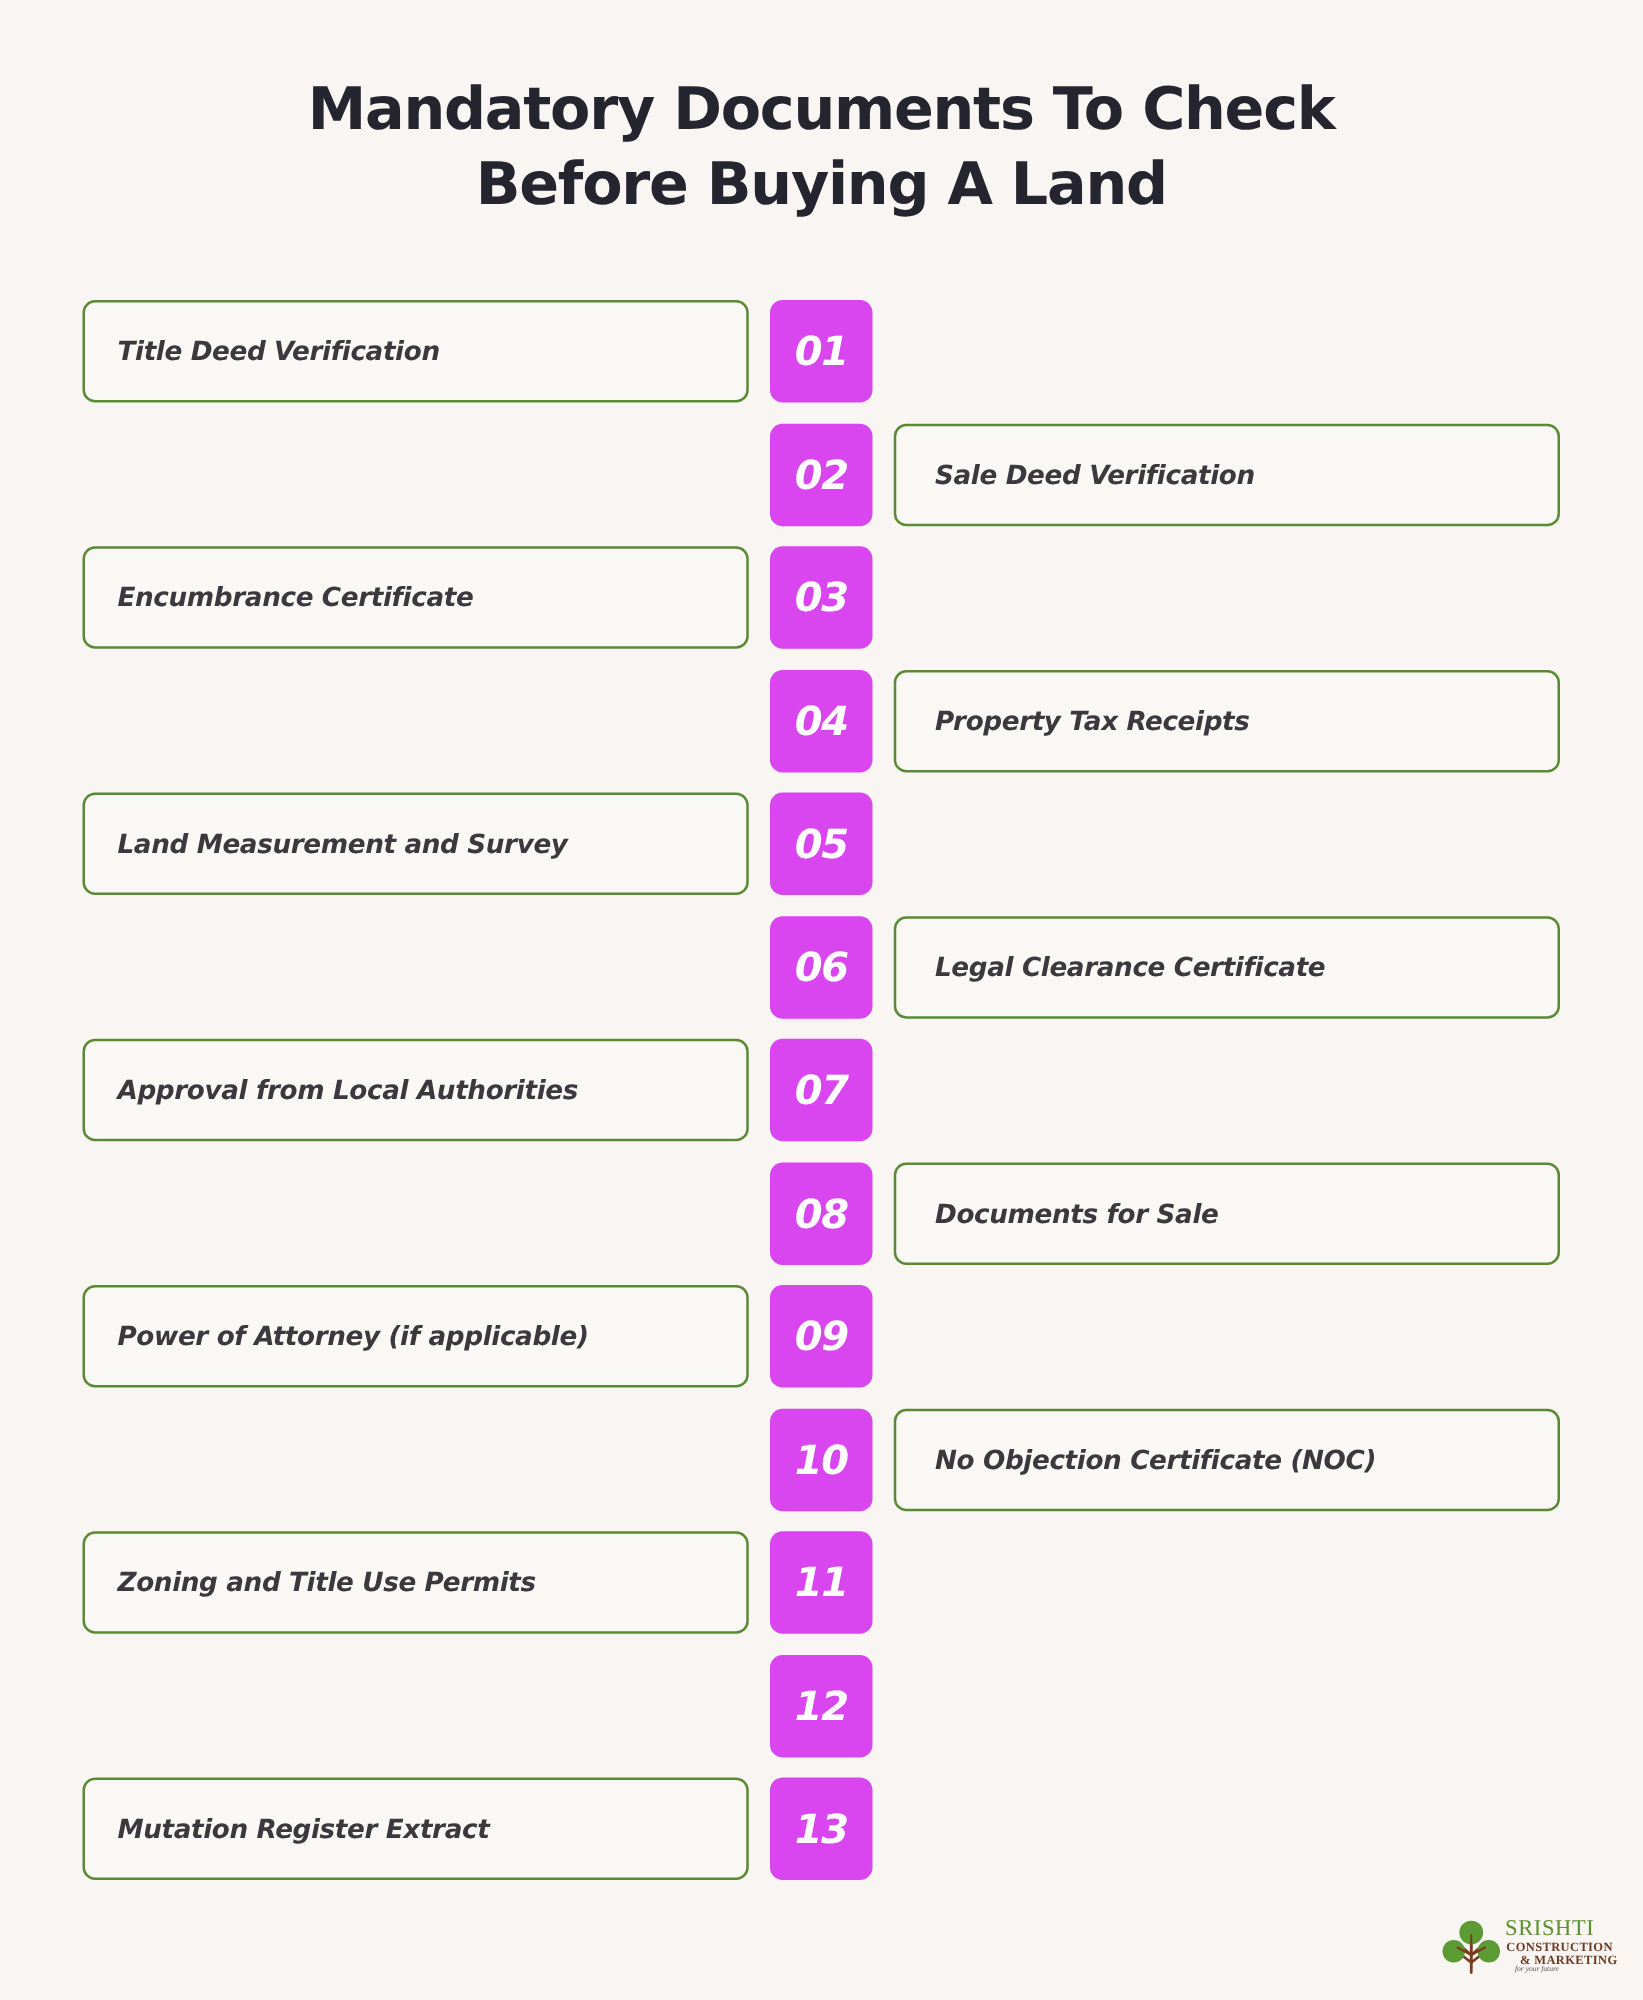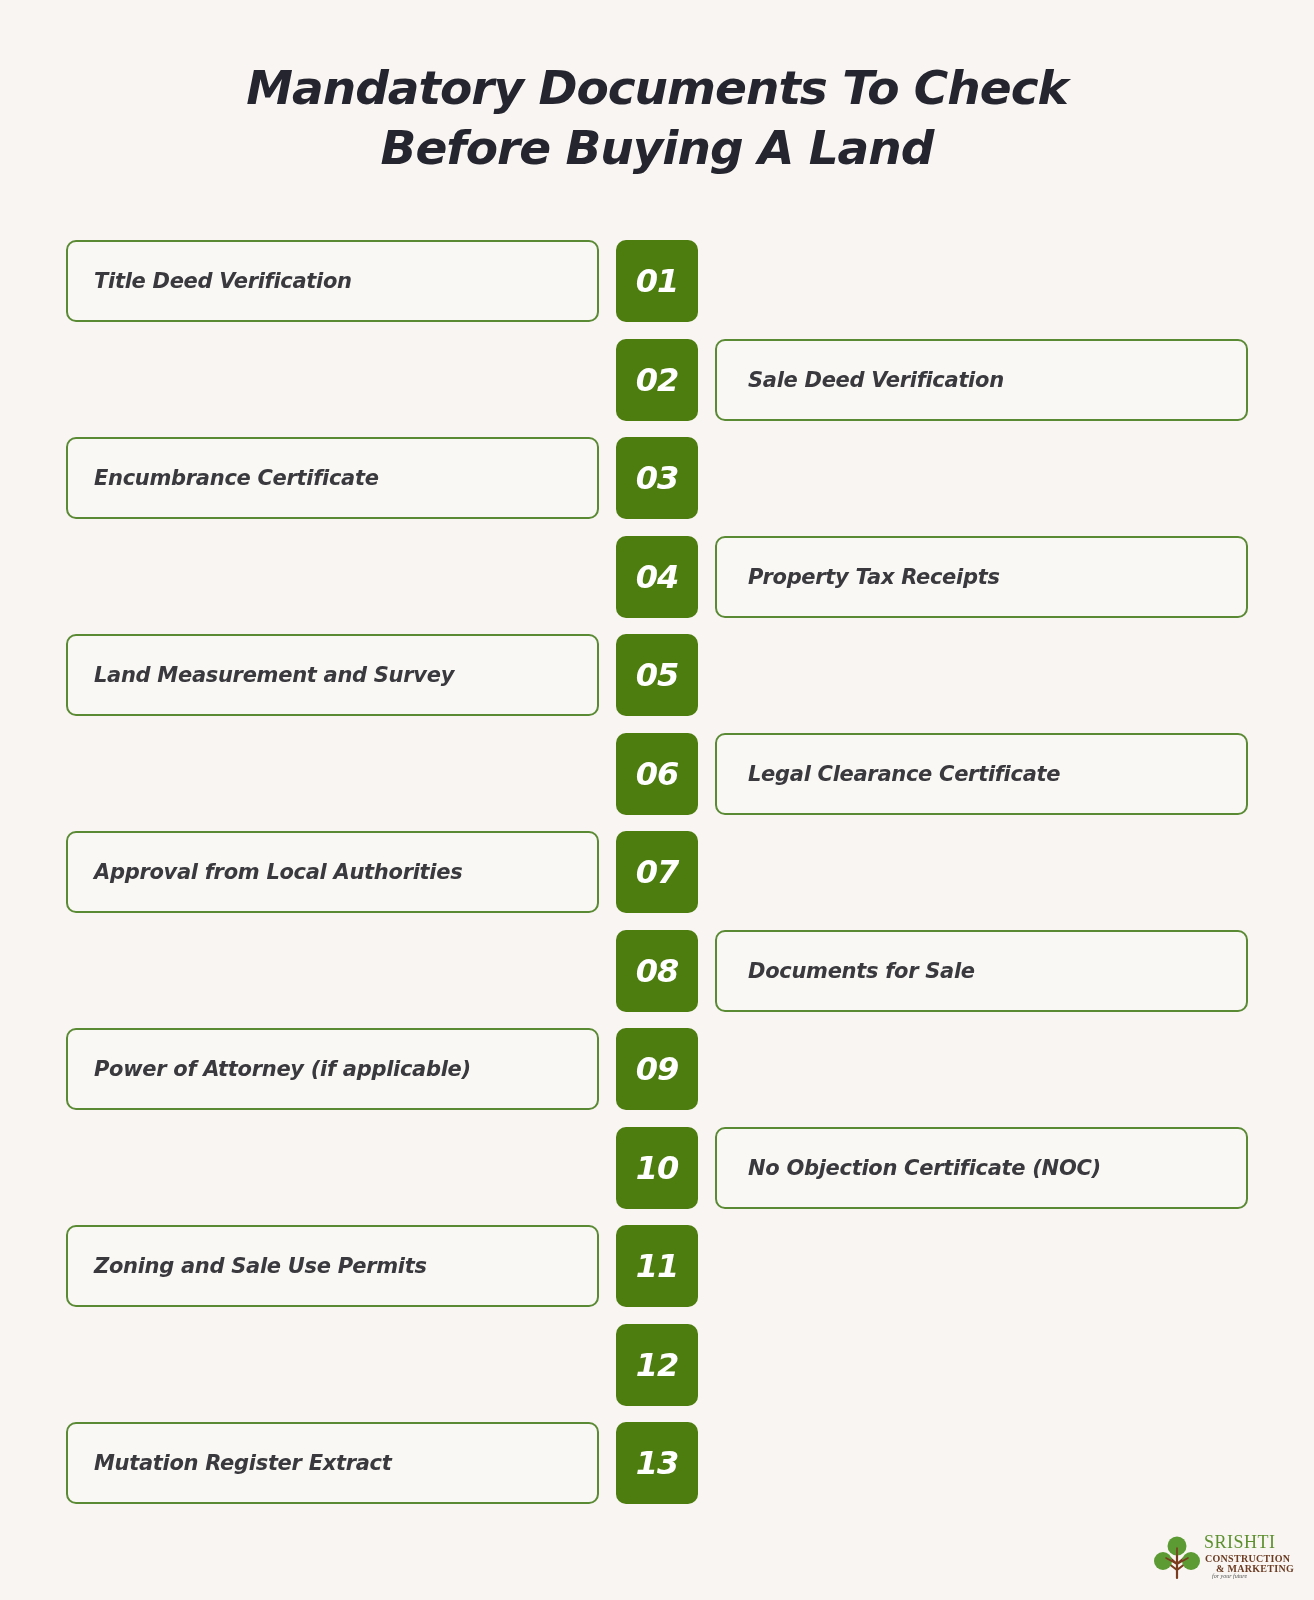--- a/index.html
+++ b/index.html
@@ -7,31 +7,31 @@
     width: 1314px; height: 1600px;
     background: #f8f5f2;
     position: relative;
     overflow: hidden;
     font-family: "Liberation Sans", "DejaVu Sans", sans-serif;
   }
   .title {
     position: absolute; left: 0; top: 58px; width: 1314px;
     text-align: center;
     font-family: "DejaVu Sans", sans-serif;
-    font-weight: bold; font-style: italic;
+    font-weight: bold; 
     font-size: 47px; line-height: 60px;
     color: #24252f;
     letter-spacing: -1px;
   }
   .title span { display: block; }
   .rows { position: absolute; left: 0; top: 240px; width: 1314px; }
   .row { position: absolute; left: 0; width: 1314px; height: 82px; padding-left: 20px; }
   .badge {
     position: absolute; left: 616px; top: 0; width: 82px; height: 82px;
-    background: #4d7c0f; border-radius: 10px;
+    background: #d946ef; border-radius: 10px;
     color: #ffffff;
     font-family: "DejaVu Sans", sans-serif;
     font-weight: bold; font-style: italic;
     font-size: 32px; line-height: 82px; text-align: center;
     letter-spacing: -1px;
   }
   .card {
     position: absolute; top: 0; width: 533px; height: 82px;
     box-sizing: border-box;
     border: 2px solid #5b8a34; border-radius: 10px;
@@ -108,21 +108,21 @@
   </div>
   <div class="row" style="top:788px">
     <div class="card left">Power of Attorney (if applicable)</div>
     <div class="badge">09</div>
   </div>
   <div class="row" style="top:886.5px">
     <div class="badge">10</div>
     <div class="card right">No Objection Certificate (NOC)</div>
   </div>
   <div class="row" style="top:985px">
-    <div class="card left">Zoning and Sale Use Permits</div>
+    <div class="card left">Zoning and Title Use Permits</div>
     <div class="badge">11</div>
   </div>
   <div class="row" style="top:1083.5px">
     <div class="badge">12</div>
   </div>
   <div class="row" style="top:1182px">
     <div class="card left">Mutation Register Extract</div>
     <div class="badge">13</div>
   </div>
 </div>

